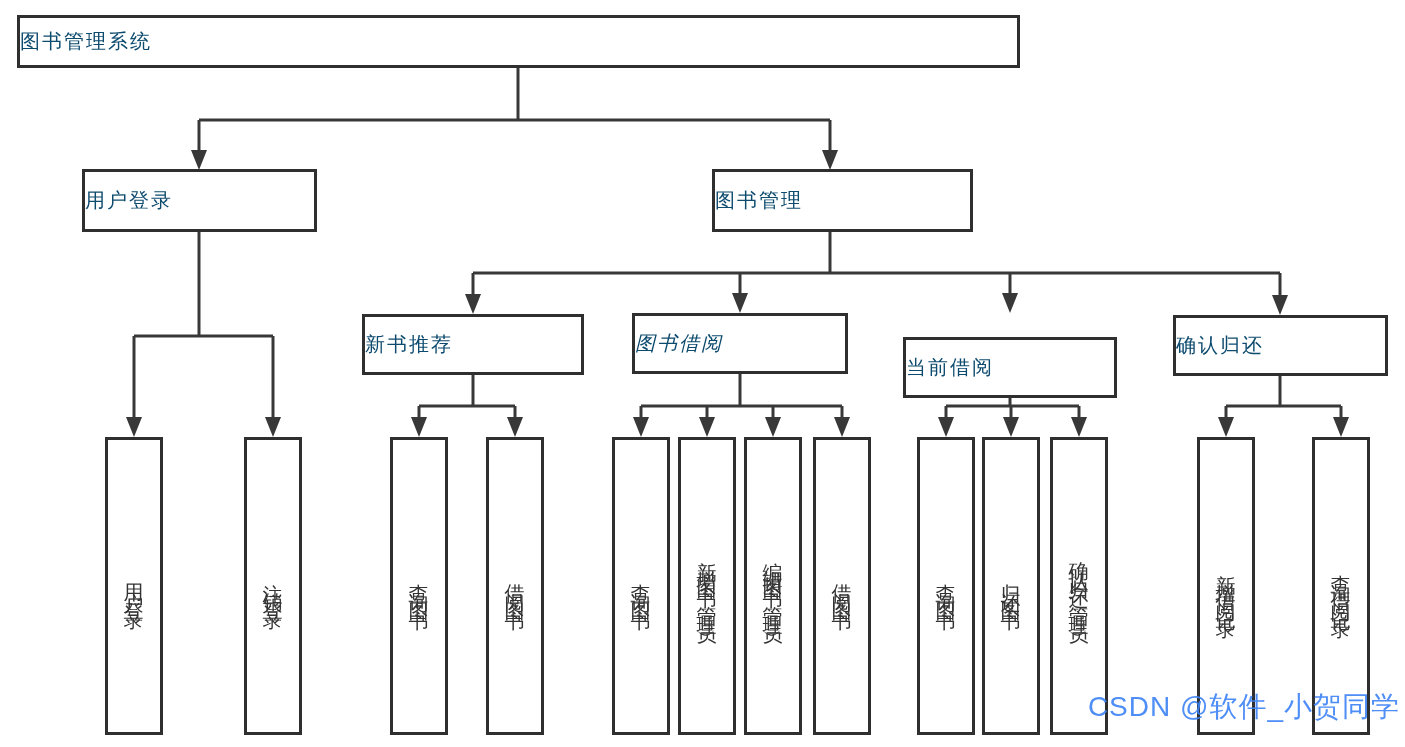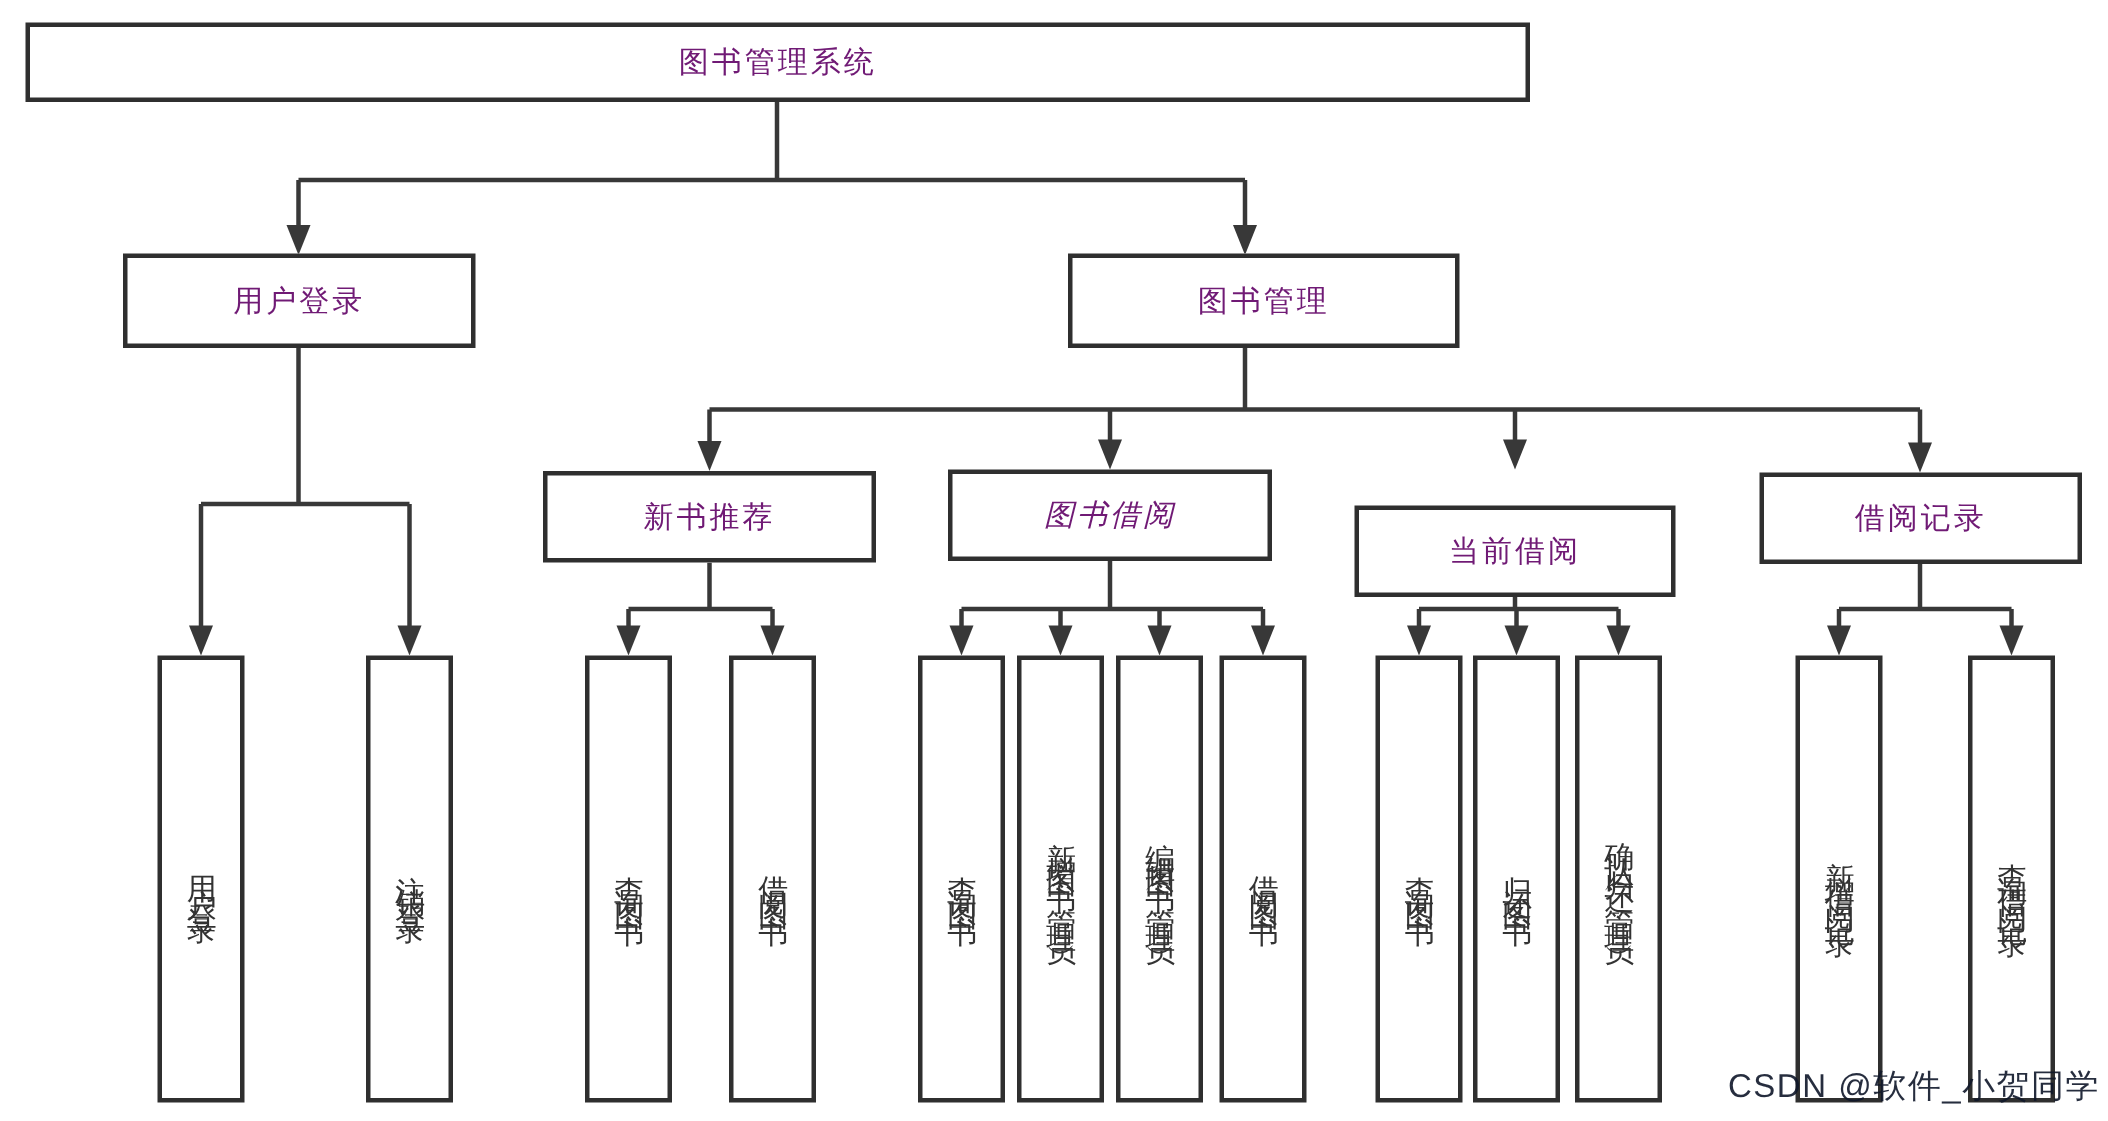--- a/index.html
+++ b/index.html
@@ -3,36 +3,36 @@
 <meta charset="utf-8">
 <style>
   html,body{margin:0;padding:0;background:#ffffff;}
   .stage{
     position:relative;width:1405px;height:747px;background:#ffffff;overflow:hidden;
     font-family:"Liberation Sans","DejaVu Sans",sans-serif;color:#333333;
   }
   svg.wires{position:absolute;left:0;top:0;width:1405px;height:747px;}
   .box{
     position:absolute;box-sizing:border-box;border:3px solid #2f2f2f;background:#ffffff;
-    display:flex;align-items:center;justify-content:center;
-    font-size:20px;letter-spacing:2px;color:#701a75;white-space:nowrap;
+    display:flex;align-items:center;justify-content:flex-start;
+    font-size:20px;letter-spacing:2px;color:#0c4a6e;white-space:nowrap;
   }
   .leaf{
     position:absolute;box-sizing:border-box;border:3px solid #2f2f2f;background:#ffffff;
     top:437px;width:58px;height:298px;
     display:flex;align-items:center;justify-content:center;
     font-size:20px;color:#333333;
   }
   .leaf span{
     writing-mode:vertical-rl;text-orientation:mixed;
     letter-spacing:9px;line-height:1;white-space:nowrap;
   }
   .watermark{
-    position:absolute;right:5px;bottom:8px;z-index:5;
-    font-size:22px;letter-spacing:1px;color:#0f172a;opacity:.9;white-space:nowrap;
+    position:absolute;right:5px;bottom:21px;z-index:5;
+    font-size:28px;letter-spacing:1px;color:#3b82f6;opacity:.9;white-space:nowrap;
   }
 </style>
 </head>
 <body>
 
 <div class="stage">
 
   <svg class="wires" viewBox="0 0 1405 747" xmlns="http://www.w3.org/2000/svg">
     <g stroke="#383838" stroke-width="3" fill="none">
 
@@ -113,21 +113,21 @@
   <div class="box" style="left:362px;top:314px;width:222px;height:61px;">
     <span>新书推荐</span>
   </div>
   <div class="box" style="left:632px;top:313px;width:216px;height:61px;font-style:italic;">
     <span>图书借阅</span>
   </div>
   <div class="box" style="left:903px;top:313px;width:214px;height:61px;margin-top:24px;">
     <span>当前借阅</span>
   </div>
   <div class="box" style="left:1173px;top:315px;width:215px;height:61px;">
-    <span>借阅记录</span>
+    <span>确认归还</span>
   </div>
 
   <div class="leaf" style="left:105px;">
     <span>用户登录</span>
   </div>
   <div class="leaf" style="left:244px;">
     <span>注销登录</span>
   </div>
 
   <div class="leaf" style="left:390px;">

